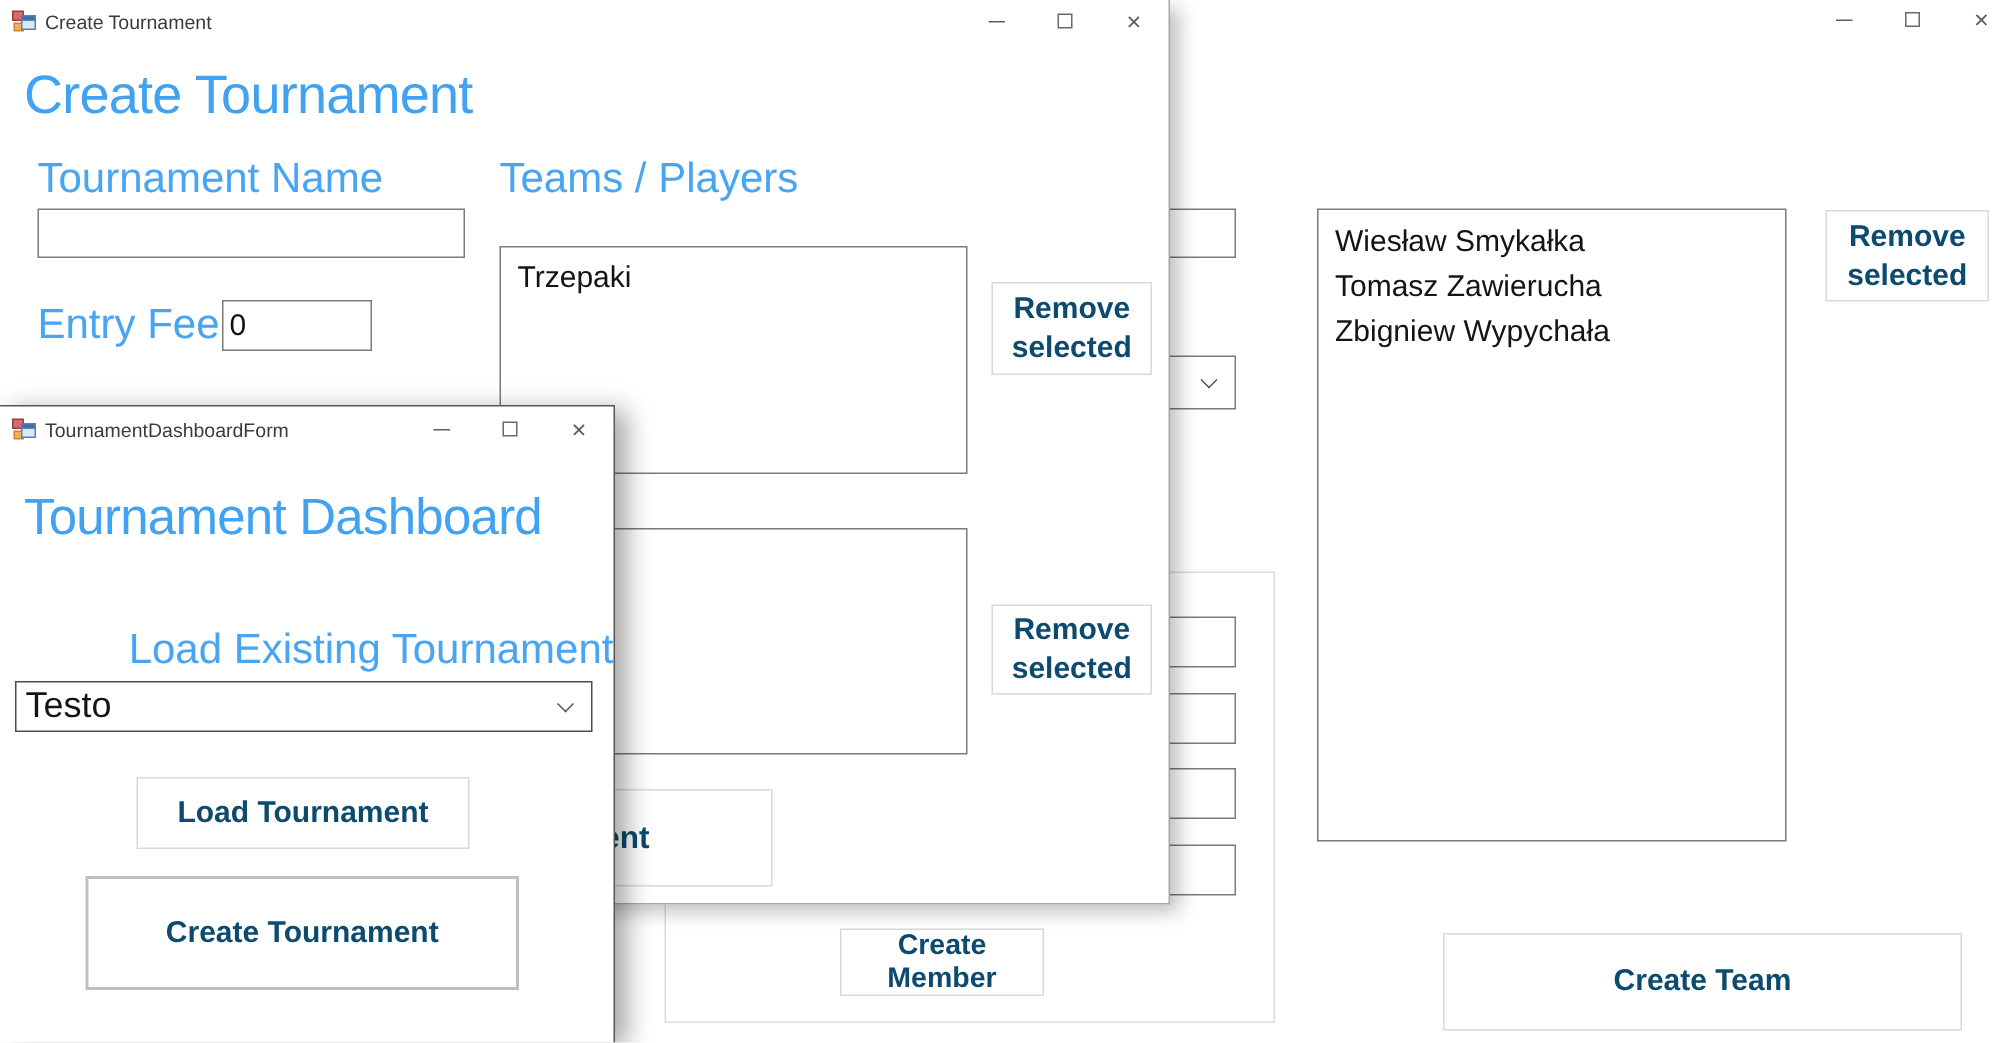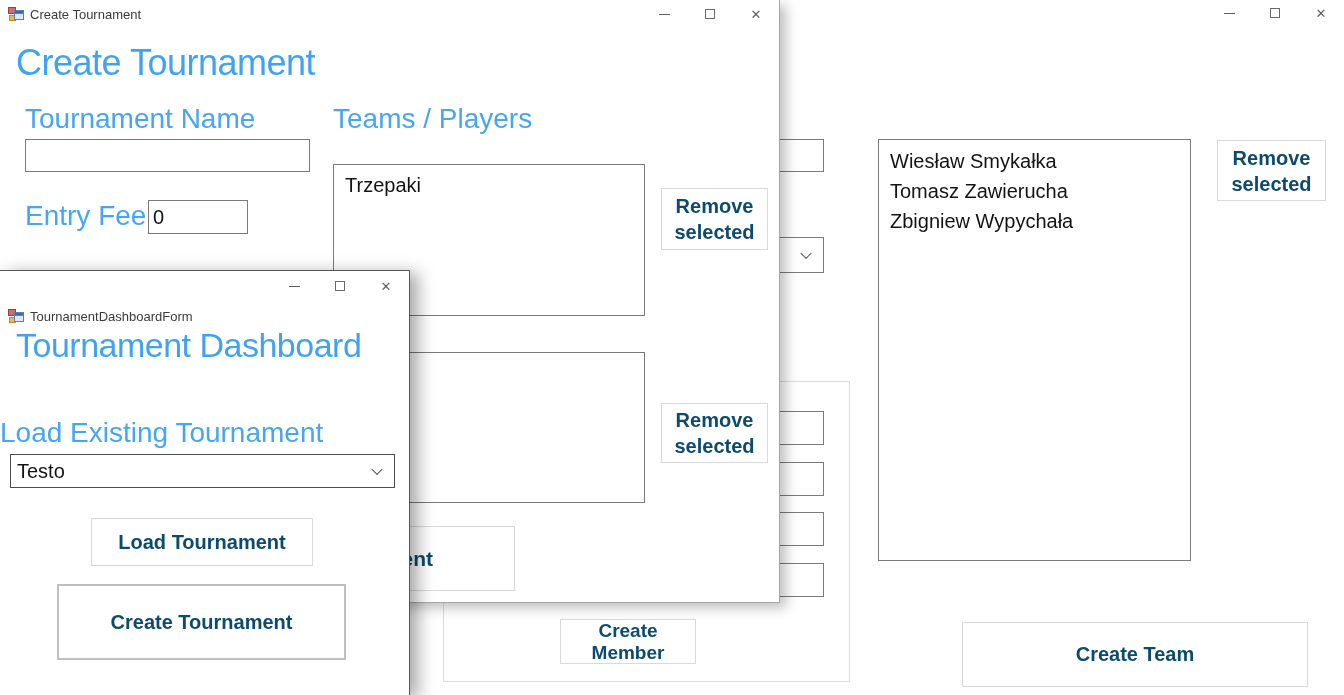--- a/index.html
+++ b/index.html
@@ -30,21 +30,21 @@
 
   .listbox { position:absolute; border:1px solid #7a7a7a; background:#fff; overflow:hidden; }
   .list-item { font-size:20px; color:#141414; line-height:30px; padding-left:11px; white-space:nowrap; }
 
   .btn { position:absolute; display:flex; align-items:center; justify-content:center;
          text-align:center; background:#fff; border:1px solid #d9d9d9;
          color:#0c4a6e; font-weight:700; cursor:pointer; }
 
   .combo { position:absolute; border:1px solid #4d4d4d; background:#fff; display:flex;
            align-items:center; }
-  .combo .combo-value { font-size:20px; color:#141414; padding-left:6px; flex:1; }
+  .combo .combo-value { font-size:24px; color:#141414; padding-left:6px; flex:1; }
   .chev { position:absolute; right:13px; top:50%; width:8px; height:8px;
           border-right:1.5px solid #555; border-bottom:1.5px solid #555;
           transform:translateY(-70%) rotate(45deg); }
 
   .groupbox { position:absolute; border:1px solid #dcdcdc; background:transparent; }
 
   
   .win-team { left:0; top:0; width:1344px; height:695px; z-index:1; }
   .win-team .win-controls { height:26px; }
 
@@ -52,21 +52,21 @@
   .win-create { left:0; top:0; width:780px; height:603px; z-index:2;
                 border-right:1px solid #a8a8a8; border-bottom:1px solid #a8a8a8;
                 box-shadow:6px 5px 12px rgba(0,0,0,0.25); }
   .win-create .titlebar { height:28px; }
   .win-create .win-controls { height:28px; }
 
   
   .win-dash { left:0; top:270px; width:410px; height:425px; z-index:3;
               border-top:1px solid #565656; border-right:1px solid #565656;
               box-shadow:8px 3px 16px rgba(0,0,0,0.35); }
-  .win-dash .titlebar { height:30px;margin-top:30px; }
+  .win-dash .titlebar { height:30px; }
   .win-dash .win-controls { height:30px; }
 </style>
 </head>
 <body>
 
 <div class="screen">
 
   <div class="win win-team">
     <div class="win-controls">
       <span class="ctrl">
@@ -175,21 +175,21 @@
       <span class="ctrl">
           <span class="max-box"></span>
         </span>
       <span class="ctrl">
           <span class="close-x">✕</span>
         </span>
     </div>
 
     <div class="heading" style="left:16px; top:55px; font-size:34px;">Tournament Dashboard</div>
 
-    <div class="label-blue" style="left:0; top:146px; width:100%; text-align:left; position:absolute;">Load Existing Tournament</div>
+    <div class="label-blue" style="left:0; top:146px; width:100%; text-align:right; position:absolute;">Load Existing Tournament</div>
 
     <div class="combo" style="left:10px; top:183px; width:385px; height:34px;">
       <span class="combo-value">Testo</span>
       <span class="chev"></span>
     </div>
 
     <div class="btn" style="left:91px; top:247px; width:222px; height:48px; font-size:20px;">Load Tournament</div>
 
     <div class="btn" style="left:57px; top:313px; width:289px; height:76px; font-size:20px; border:2px solid #bfbfbf;">Create Tournament</div>
   </div>

